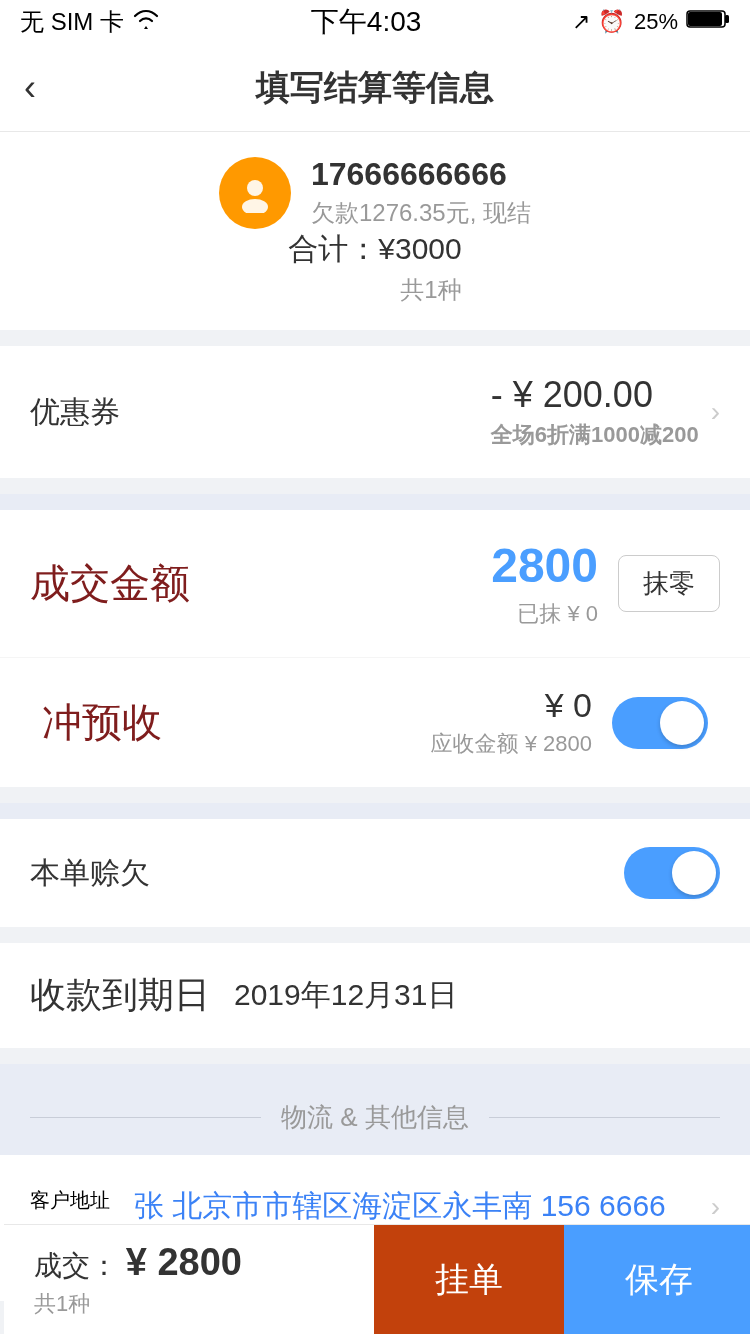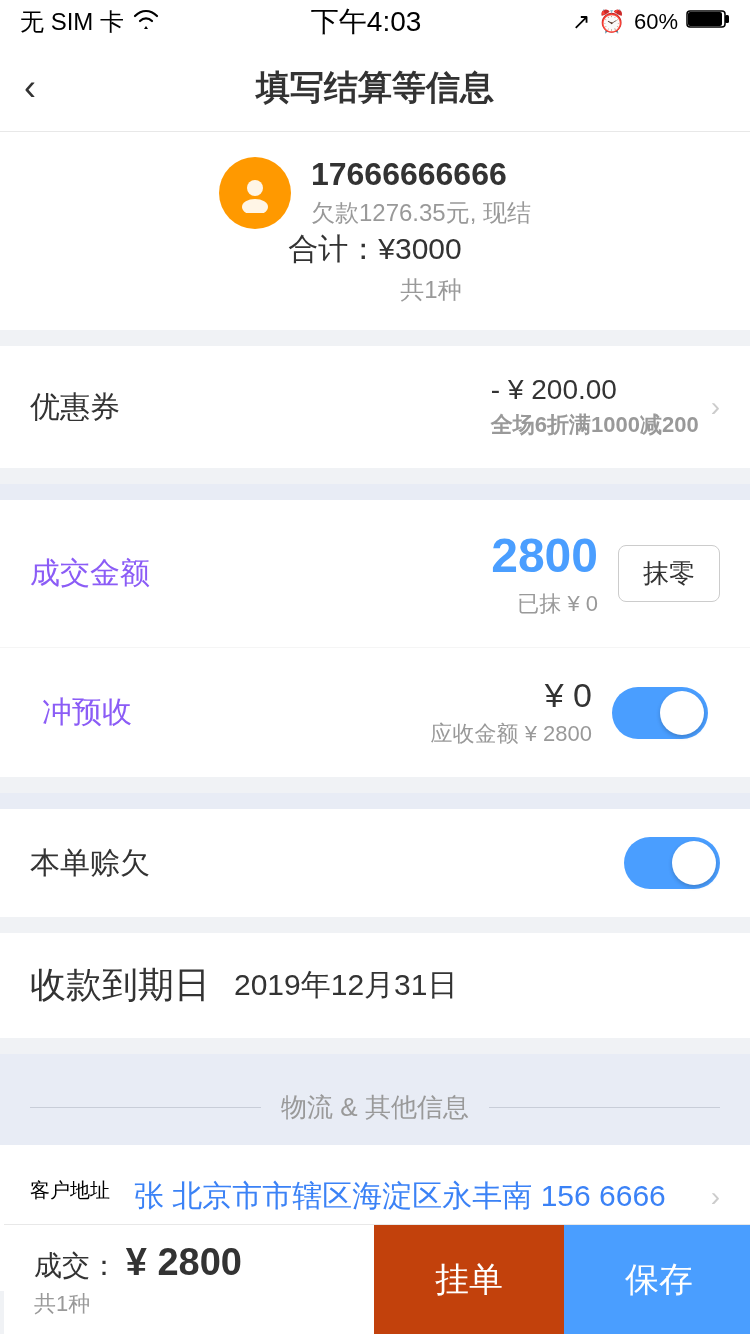--- a/index.html
+++ b/index.html
@@ -111,38 +111,38 @@
     .coupon-row {
       background: #fff;
       padding: 28px 30px;
       display: flex;
       align-items: center;
       justify-content: space-between;
       margin-bottom: 16px;
     }
     .coupon-label { font-size: 30px; color: #333; }
     .coupon-right { display: flex; align-items: center; gap: 12px; }
-    .coupon-amount { font-size: 28px; color: #333; font-weight: 500; }
+    .coupon-amount { font-size: 36px; color: #333; font-weight: 500; }
     .coupon-desc { font-size: 22px; color: #999; text-align: right; margin-top: 4px; font-weight: bold; }
     .chevron-icon { font-size: 28px; color: #ccc; }
 
     
     .amount-section {
       background: #fff;
       margin-bottom: 16px;
     }
     .amount-row {
       padding: 28px 30px;
       display: flex;
       align-items: center;
       justify-content: space-between;
       border-bottom: 1px solid #f5f5f5;
     }
     .amount-row:last-child { border-bottom: none; }
-    .row-label { font-size: 30px; color: #8b5cf6; }
+    .row-label { font-size: 40px; color: #7f1d1d; }
     .row-right { display: flex; align-items: center; gap: 20px; }
     .amount-value {
       font-size: 48px;
       font-weight: 600;
       color: #4a9eff;
     }
     .round-btn {
       border: 1px solid #ccc;
       border-radius: 8px;
       padding: 10px 24px;
@@ -299,21 +299,21 @@
         <path d="M14 18l2 3h-4l2-3z" fill="#000"></path>
         <path d="M8 13c1.6-1.6 3.8-2.6 6-2.6s4.4 1 6 2.6" stroke="#000" stroke-width="2.2" fill="none" stroke-linecap="round"></path>
         <path d="M3 8C6.2 4.8 9.9 3 14 3s7.8 1.8 11 5" stroke="#000" stroke-width="2.2" fill="none" stroke-linecap="round"></path>
       </svg>
     </span>
   </div>
   <div class="status-center">下午4:03</div>
   <div class="status-right">
     <span>↗</span>
     <span>⏰</span>
-    <span>60%</span>
+    <span>25%</span>
     <span>
       <svg width="44" height="22" viewBox="0 0 44 22">
         <rect x="1" y="3" width="38" height="16" rx="3" stroke="#000" stroke-width="1.5" fill="none"></rect>
         <rect x="39" y="7" width="4" height="8" rx="1.5" fill="#000"></rect>
         <rect x="2" y="4" width="34" height="14" rx="2" fill="#000"></rect>
       </svg>
     </span>
   </div>
 </div>
 

